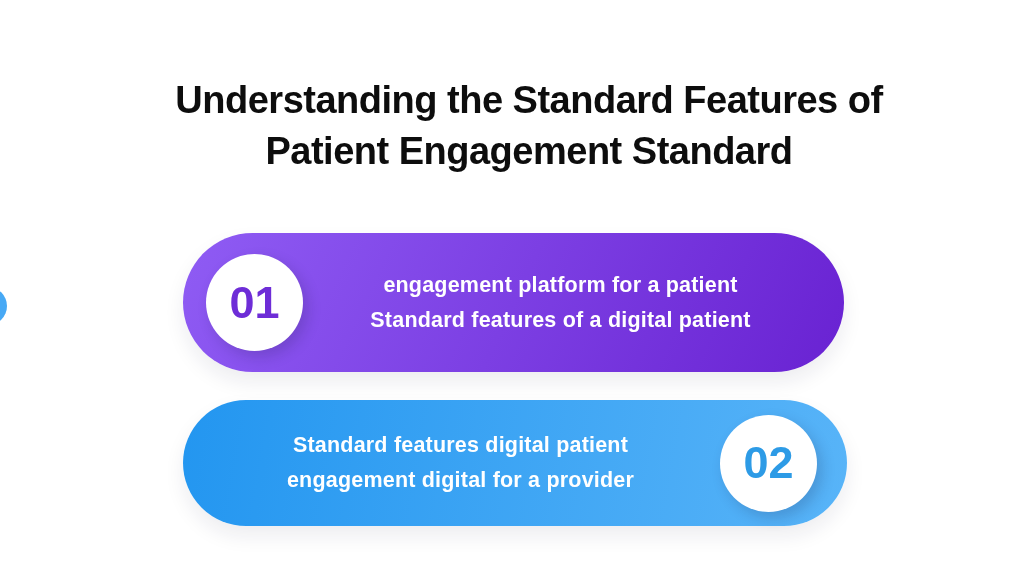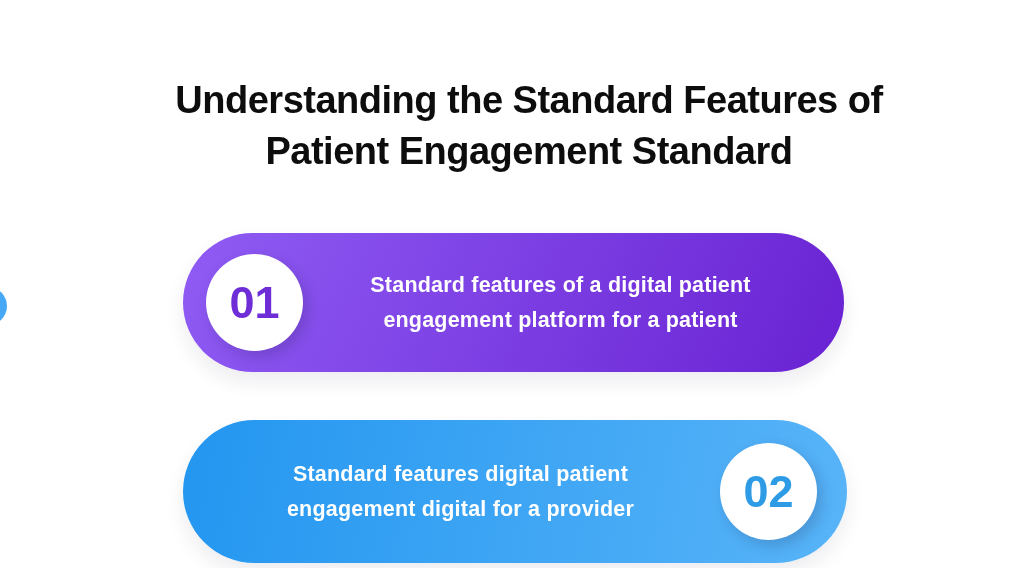--- a/index.html
+++ b/index.html
@@ -39,23 +39,23 @@
   .card-1 {
     left: 183px;
     top: 193px;
     width: 661px;
     height: 139px;
     padding-left: 23px;
     box-sizing: border-box;
   }
   .card-2 {
     left: 183px;
-    top: 380px;
+    top: 360px;
     width: 664px;
-    height: 143px;
+    height: 126px;
     padding-right: 30px;
     box-sizing: border-box;
   }
   .num-circle {
     flex: 0 0 auto;
     width: 97px;
     height: 97px;
     border-radius: 50%;
     background: #ffffff;
     display: flex;
@@ -95,22 +95,22 @@
   <h1 class="title" style="color: rgb(13, 13, 13);">
     <span>Understanding the Standard Features of</span>
     <span>Patient Engagement Standard</span>
   </h1>
 
   <div class="card card-1" style="background: linear-gradient(115deg, rgb(143, 92, 244) 0%, rgb(105, 34, 210) 100%);">
     <div class="num-circle">
       <span style="color: rgb(110, 45, 215);">01</span>
     </div>
     <div class="card-text" style="color: rgb(255, 255, 255);">
+      <span>engagement platform for a patient</span>
       <span>Standard features of a digital patient</span>
-      <span>engagement platform for a patient</span>
     </div>
   </div>
 
   <div class="card card-2" style="background: linear-gradient(100deg, rgb(35, 150, 240) 0%, rgb(88, 180, 248) 100%);">
     <div class="card-text" style="color: rgb(255, 255, 255);">
       <span>Standard features digital patient</span>
       <span>engagement digital for a provider</span>
     </div>
     <div class="num-circle">
       <span style="color: rgb(45, 155, 230);">02</span>

